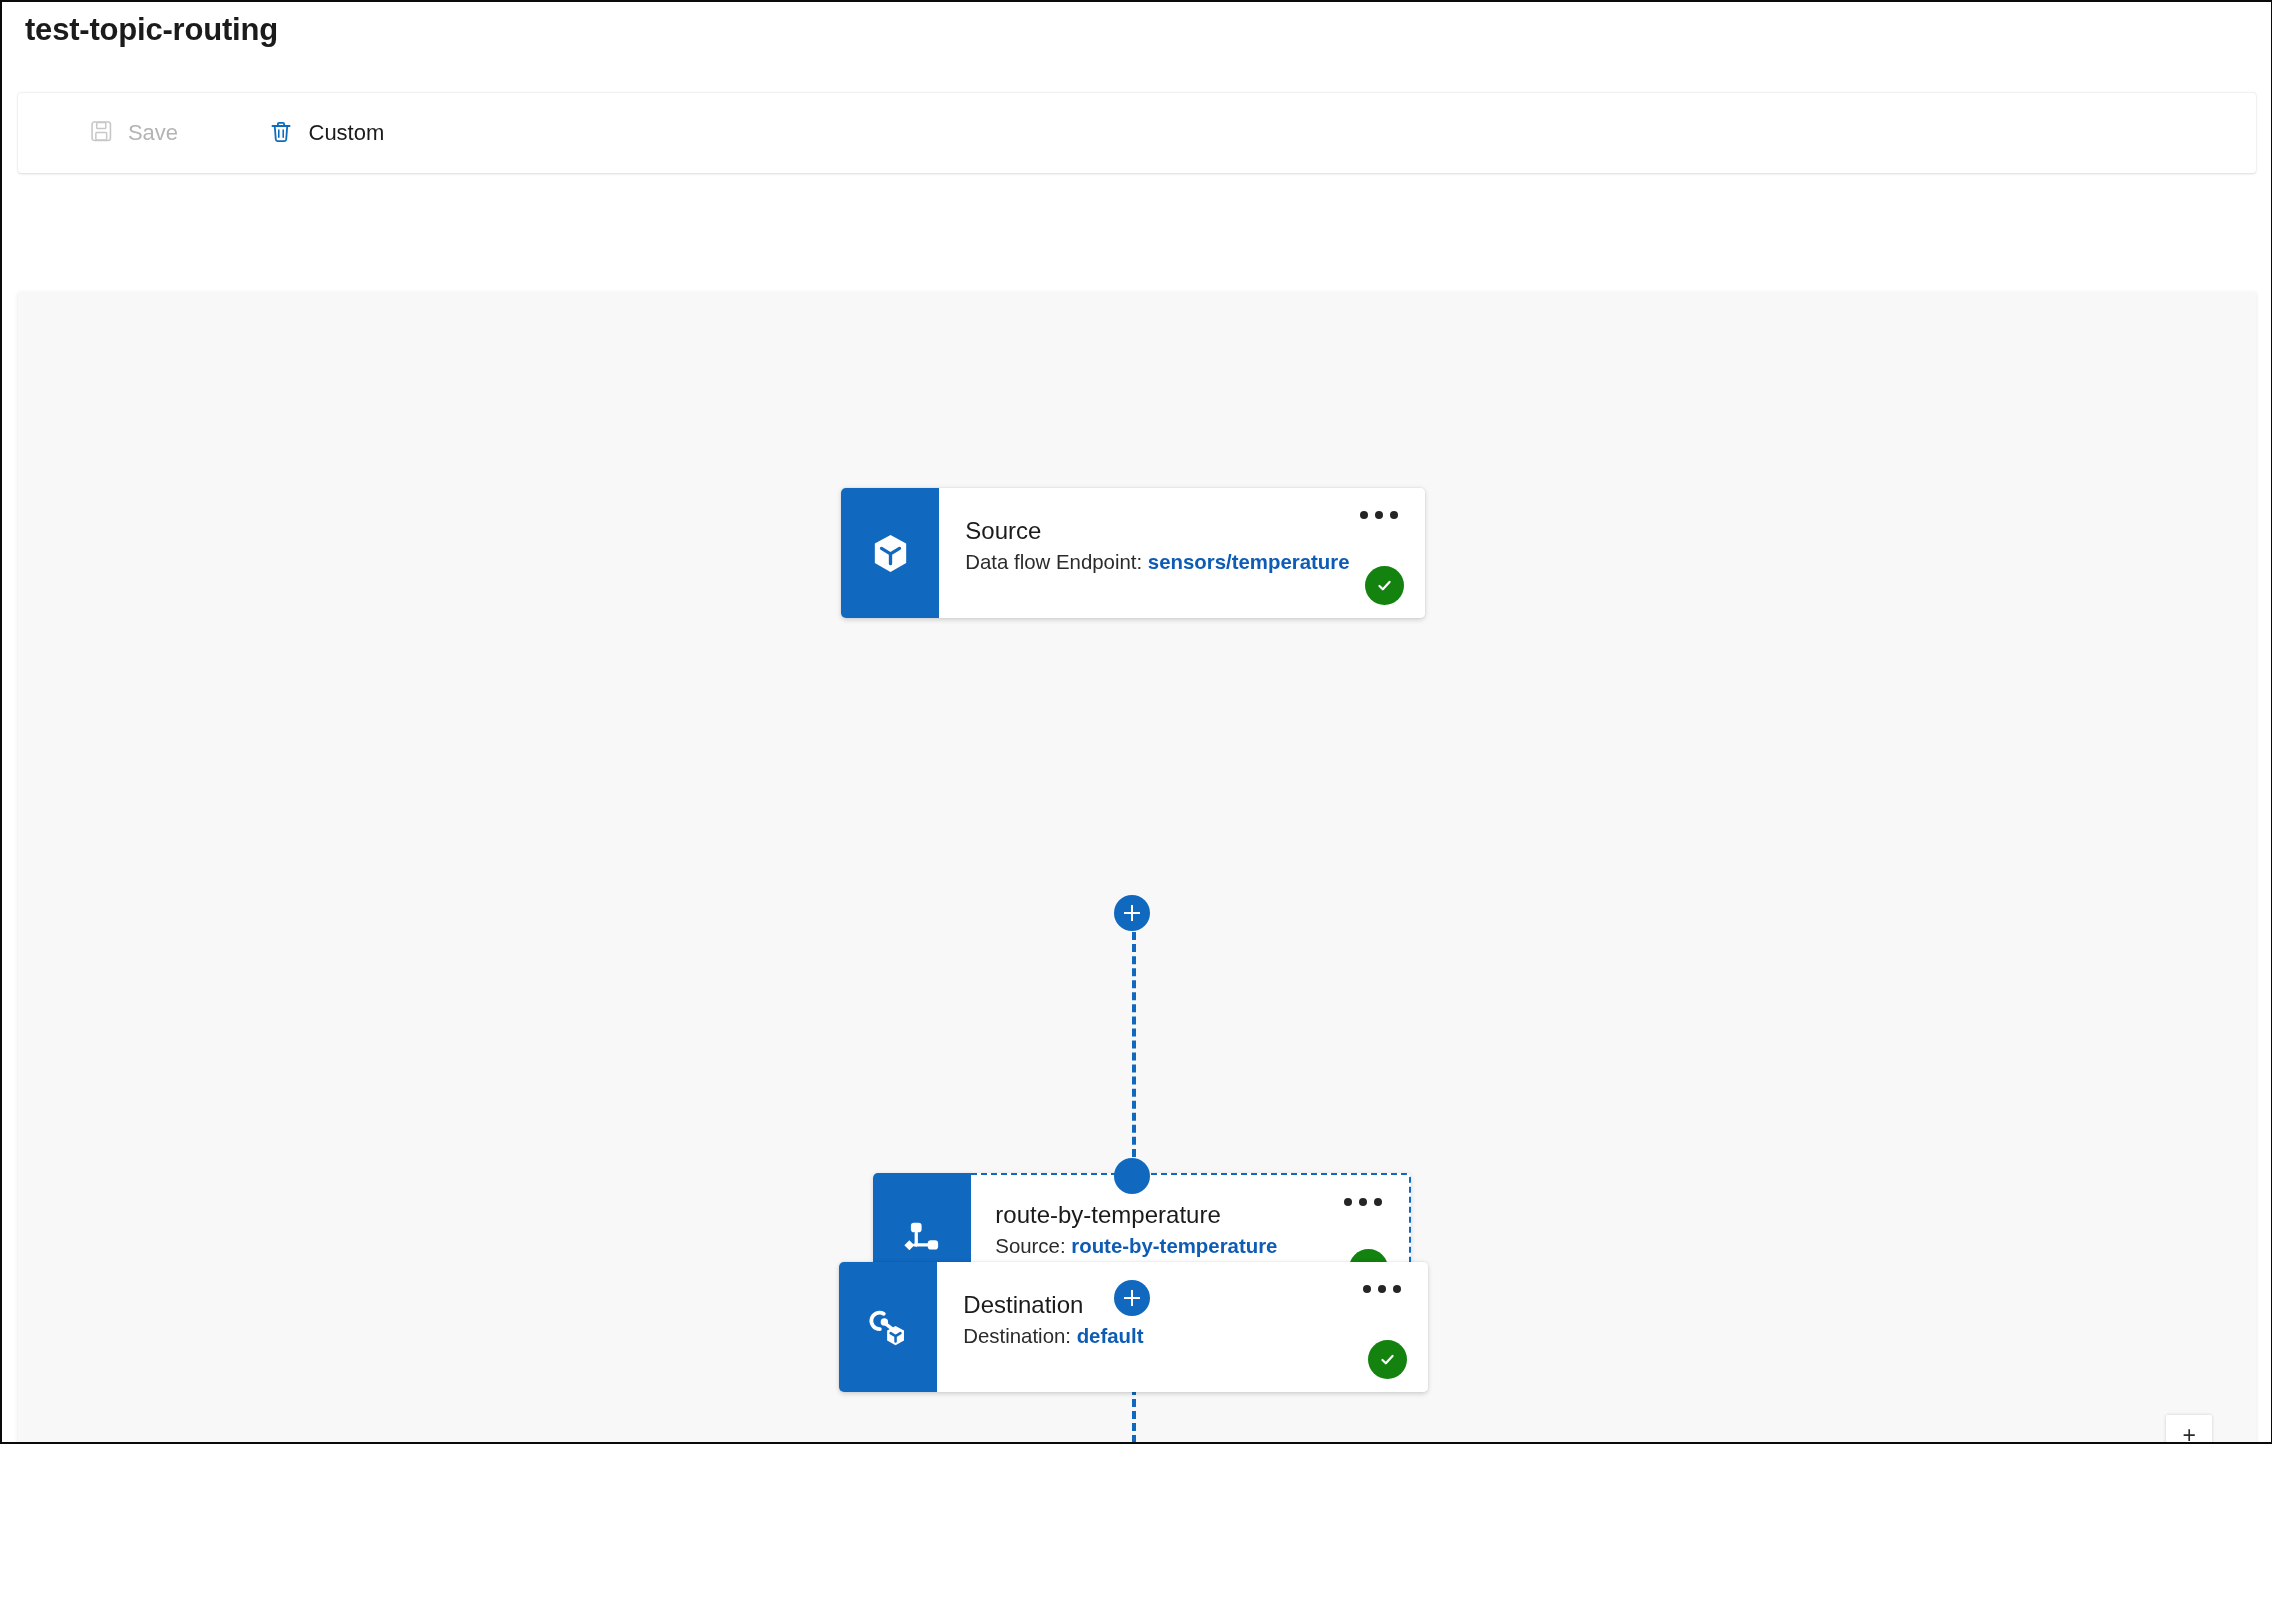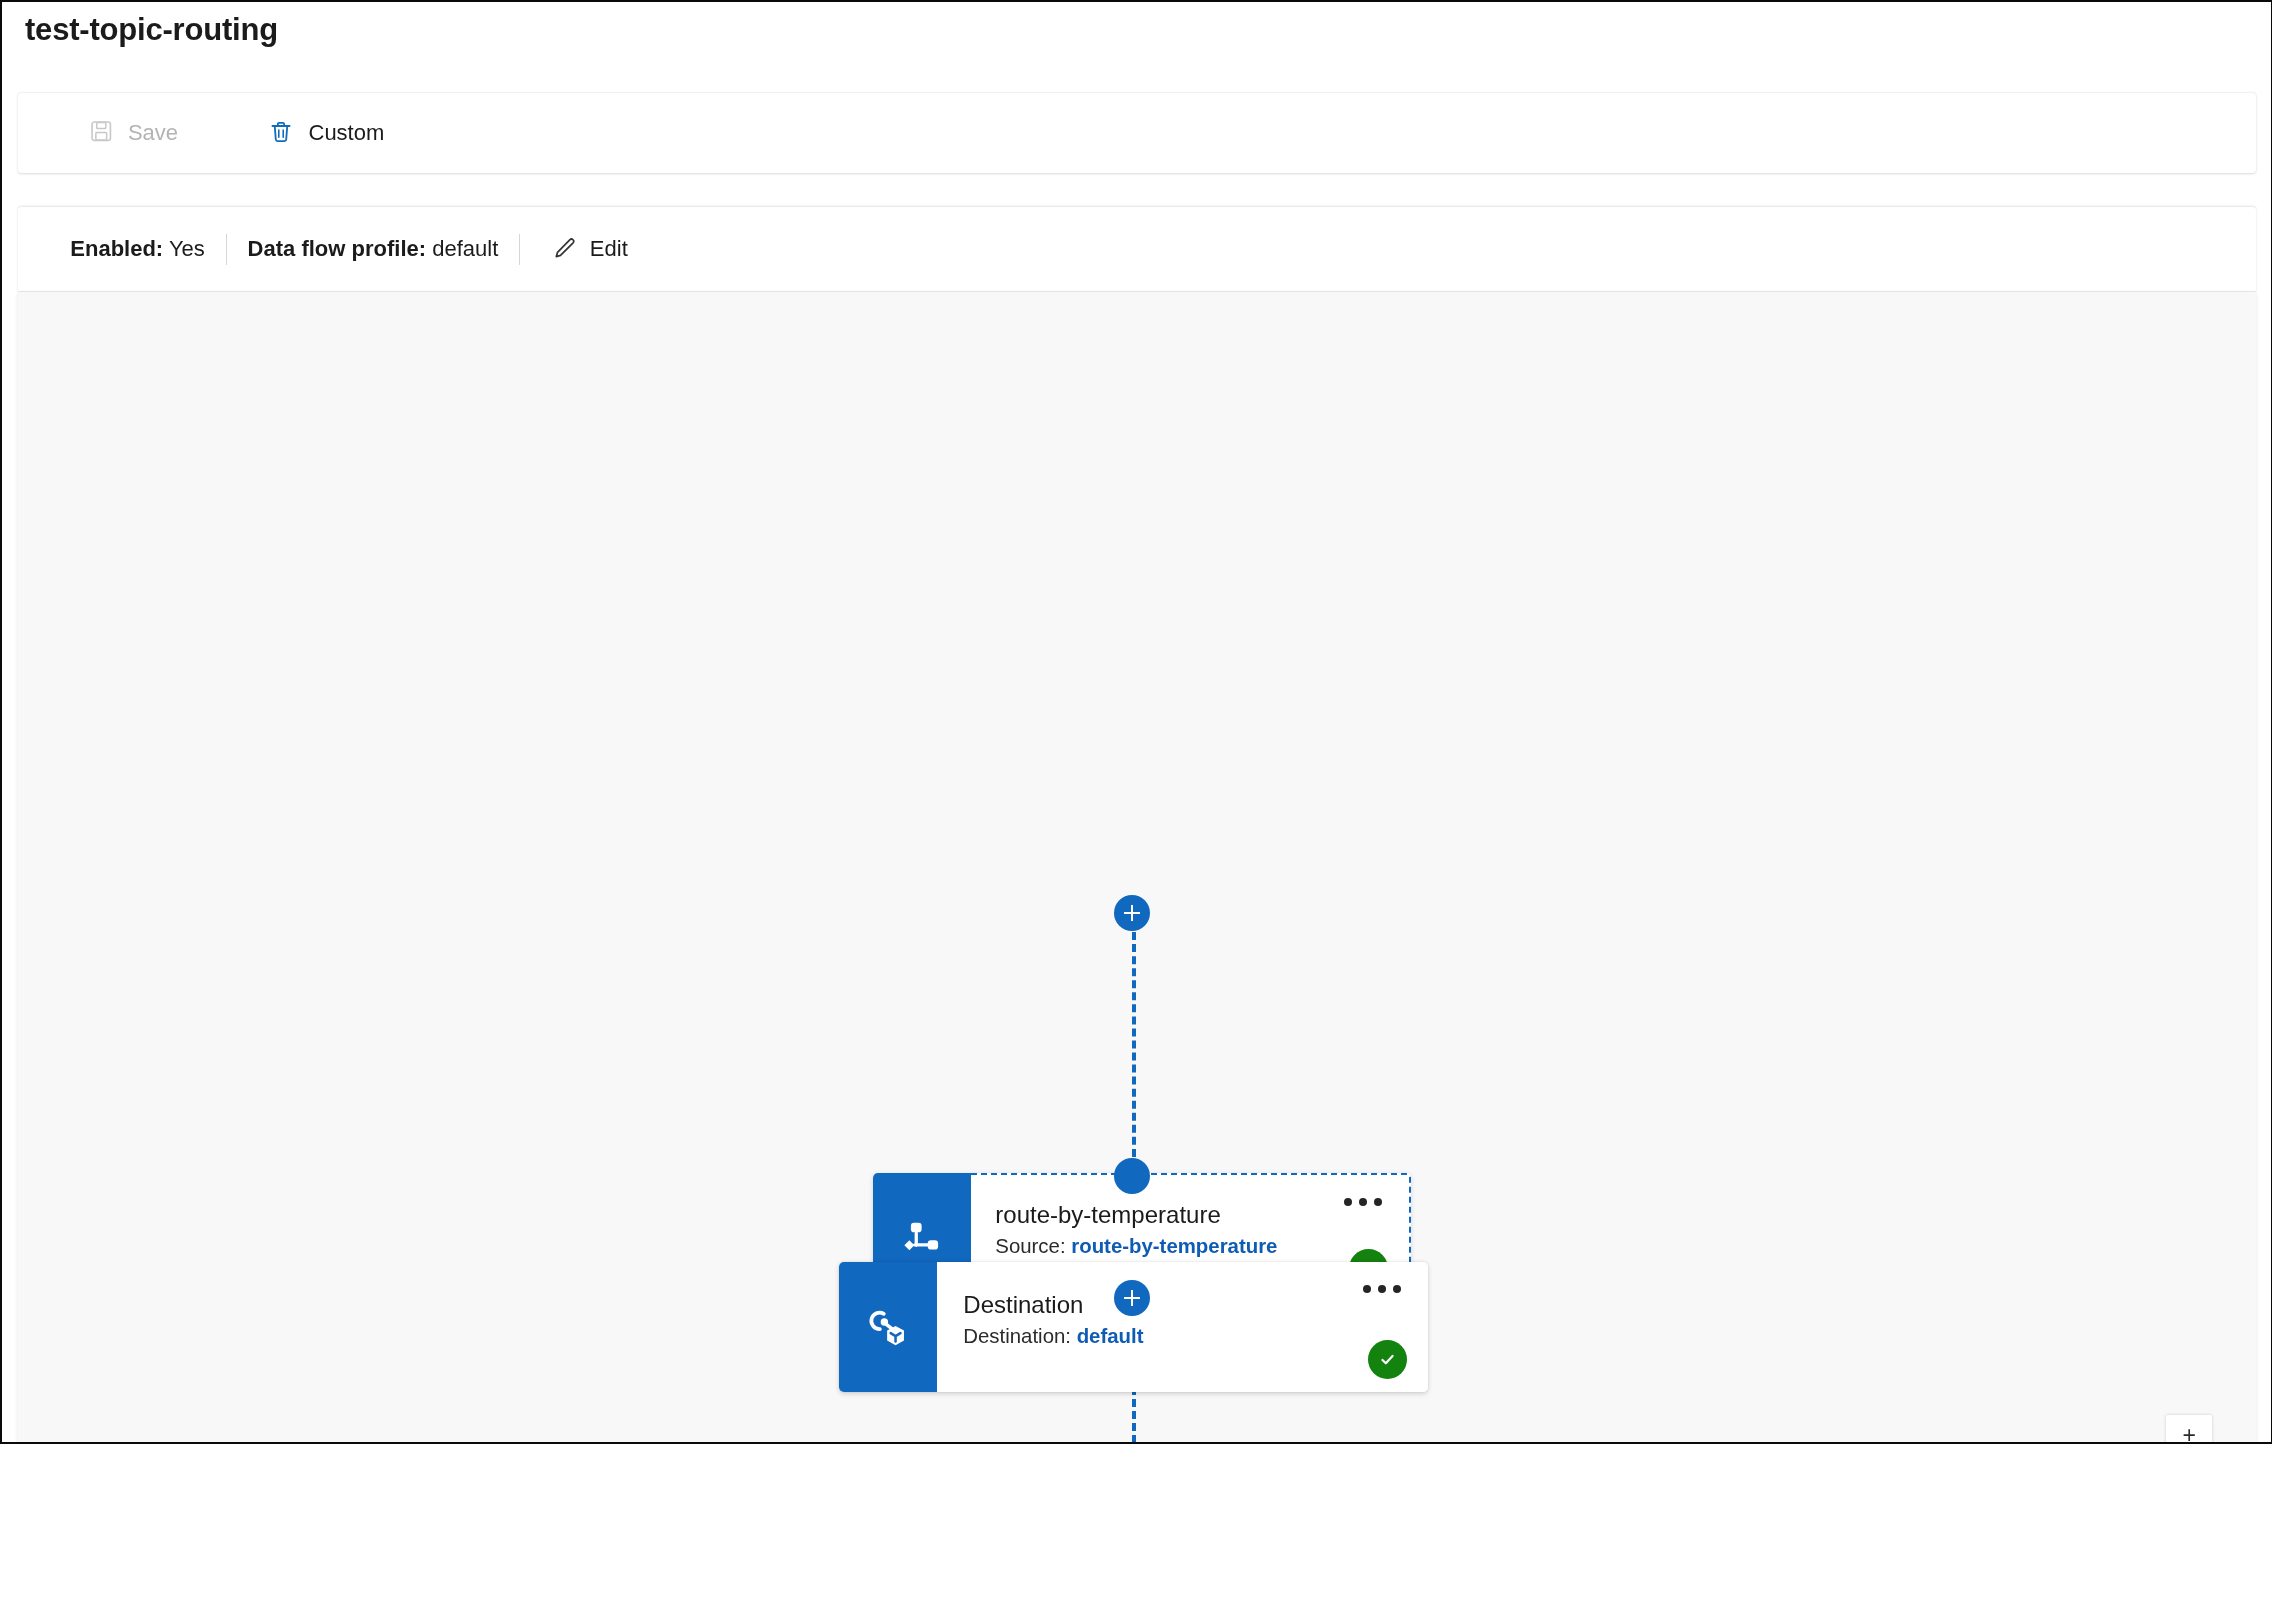--- a/index.html
+++ b/index.html
@@ -280,47 +280,52 @@
           <path d="M3.4 5.4h13.2" stroke="#0f6cbd" stroke-width="1.4" stroke-linecap="round"></path>
           <path d="M7.6 5.2V3.9c0-.5.4-.9.9-.9h3c.5 0 .9.4.9.9v1.3" stroke="#0f6cbd" stroke-width="1.4" stroke-linecap="round"></path>
           <path d="M5.2 5.6l.8 10.2c.05.7.6 1.2 1.3 1.2h5.4c.7 0 1.25-.5 1.3-1.2l.8-10.2" stroke="#0f6cbd" stroke-width="1.4" stroke-linejoin="round"></path>
           <path d="M8.3 8.4v5.6M11.7 8.4v5.6" stroke="#0f6cbd" stroke-width="1.2" stroke-linecap="round"></path>
         </svg>
       </span>
       <span class="cmd-label">Custom</span>
     </button>
   </div>
 
-  <div class="info-bar">
-    <span class="info-item">
-      <b>Enabled:</b>
-      <span>Yes</span>
-    </span>
-    <span class="info-sep"></span>
-    <span class="info-item">
-      <b>Data flow profile:</b>
-      <span>default</span>
-    </span>
-    <span class="info-sep"></span>
-    <button class="edit-btn">
-      <span>
-        <svg width="26" height="26" viewBox="0 0 20 20" fill="none">
-          <path d="M14.6 3.6a1.7 1.7 0 0 1 2.4 2.4L7.3 15.7l-3.2.9.9-3.2 9.6-9.8z" stroke="#333333" stroke-width="1.3" stroke-linejoin="round"></path>
+
+  <div class="canvas">
+
+    <div class="conn" style="left:1114px; top:628px; height:261px;"></div>
+
+    <div class="conn" style="left:1114px; top:1011px; height:236px;"></div>
+
+    <div class="node" style="left:823px; top:196px; width:584px;">
+      <div class="node-icon">
+        <svg width="47" height="47" viewBox="0 0 24 24" fill="none">
+          <path d="M12 2.6l8 4.3v9.9l-8 4.6-8-4.6V6.9l8-4.3z" fill="#ffffff"></path>
+          <path d="M12 12.2L7.4 9.4M12 12.2l4.6-2.8M12 12.2v5" stroke="#1168bf" stroke-width="1.7" stroke-linecap="round"></path>
         </svg>
-      </span>
-      <span class="cmd-label">Edit</span>
-    </button>
-  </div>
-
-  <div class="canvas">
-
-    <div class="conn" style="left:1114px; top:628px; height:261px;"></div>
-
-    <div class="conn" style="left:1114px; top:1011px; height:236px;"></div>
-
+      </div>
+      <div class="node-body">
+        <div class="node-ellipsis">
+          <i></i>
+            <i></i>
+            <i></i>
+        </div>
+        <div class="node-title">Source</div>
+        <div class="node-sub">
+          <span>Data flow Endpoint:</span>
+          <span class="val">sensors/temperature</span>
+        </div>
+        <div class="status-badge">
+          <svg width="21" height="21" viewBox="0 0 20 20" fill="none">
+            <path d="M5.2 10.4l3.2 3.2 6.4-7" stroke="#ffffff" stroke-width="2.1" stroke-linecap="round" stroke-linejoin="round"></path>
+          </svg>
+        </div>
+      </div>
+    </div>
 
     <div class="plus-node" style="left:1096px; top:603px;"></div>
 
     <div class="dot-node" style="left:1096px; top:866px;"></div>
 
     <div class="node selected" style="left:855px; top:881px; width:538px;">
       <div class="node-icon">
         <svg width="46" height="46" viewBox="0 0 24 24" fill="none">
           <rect x="6.2" y="4.0" width="5.6" height="5.0" rx="1.6" fill="#ffffff"></rect>
           <rect x="15.0" y="13.2" width="5.4" height="4.8" rx="1.6" fill="#ffffff"></rect>

